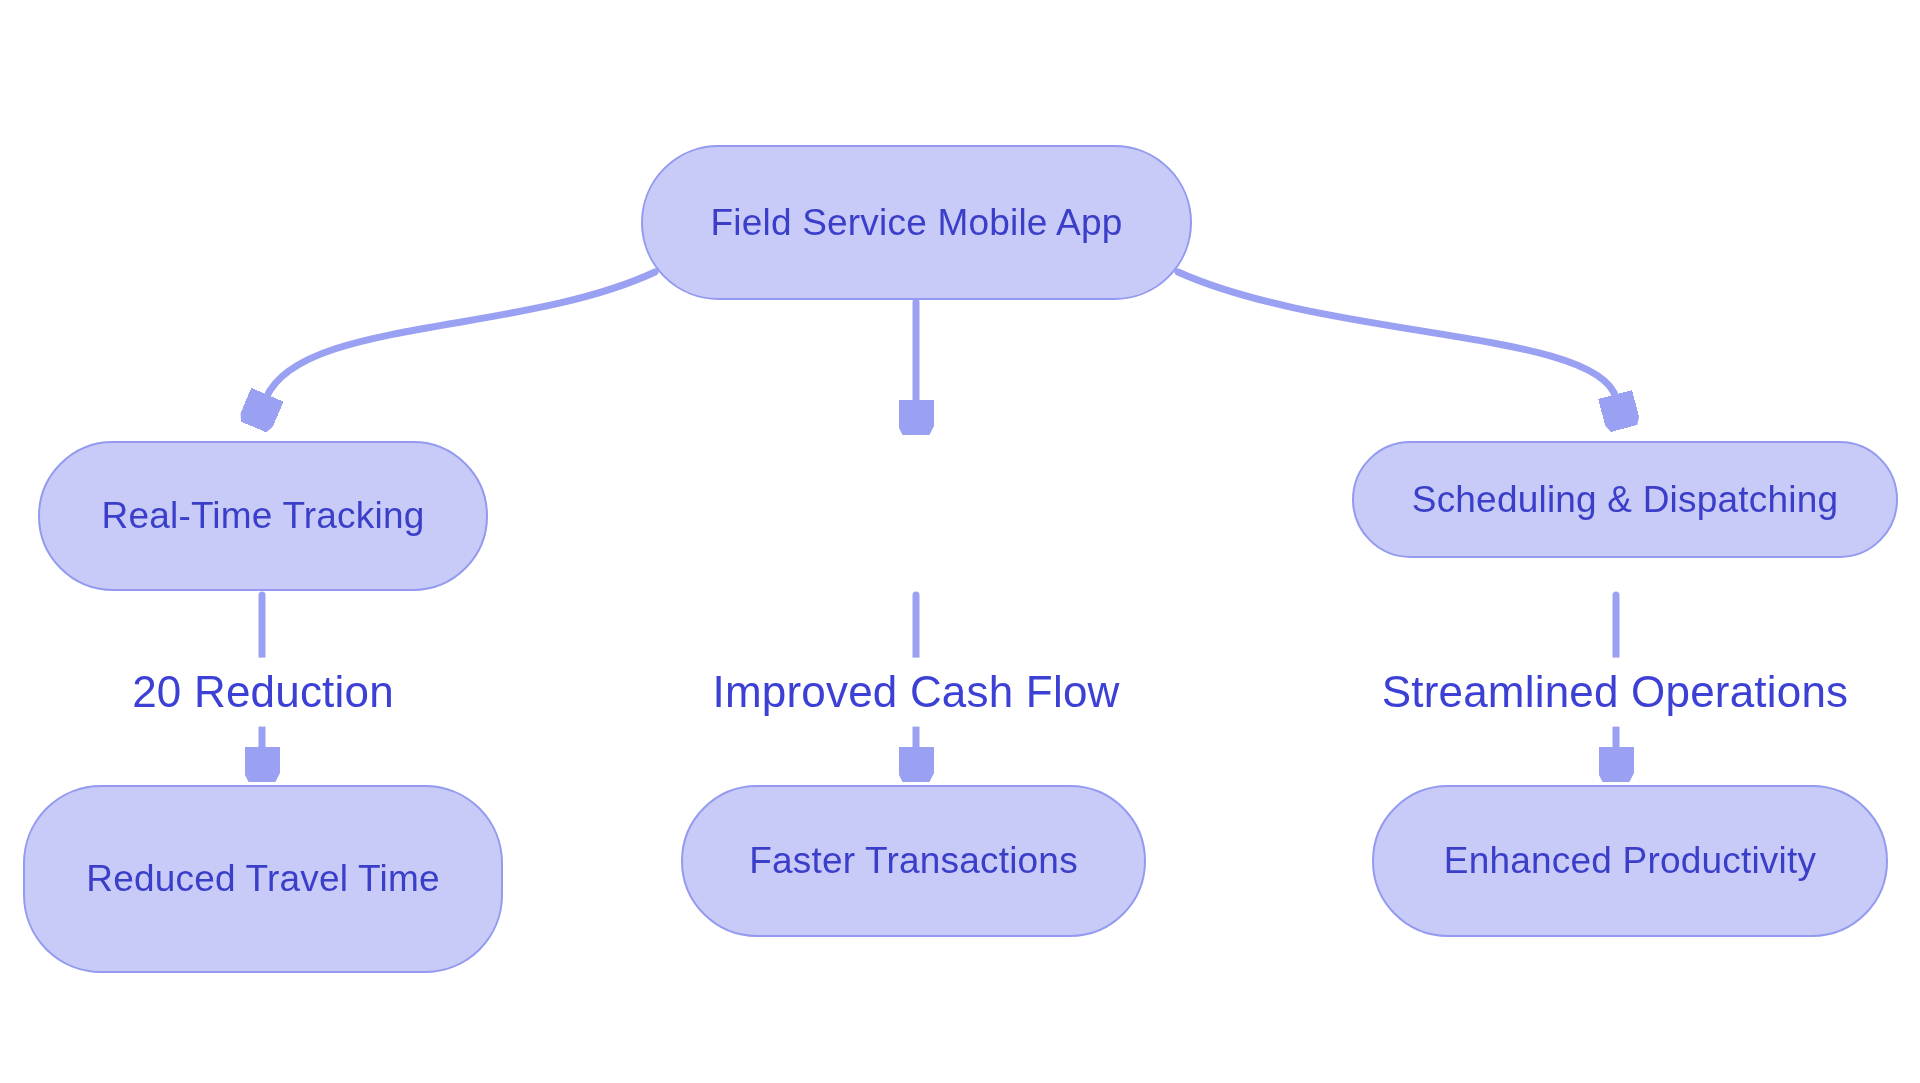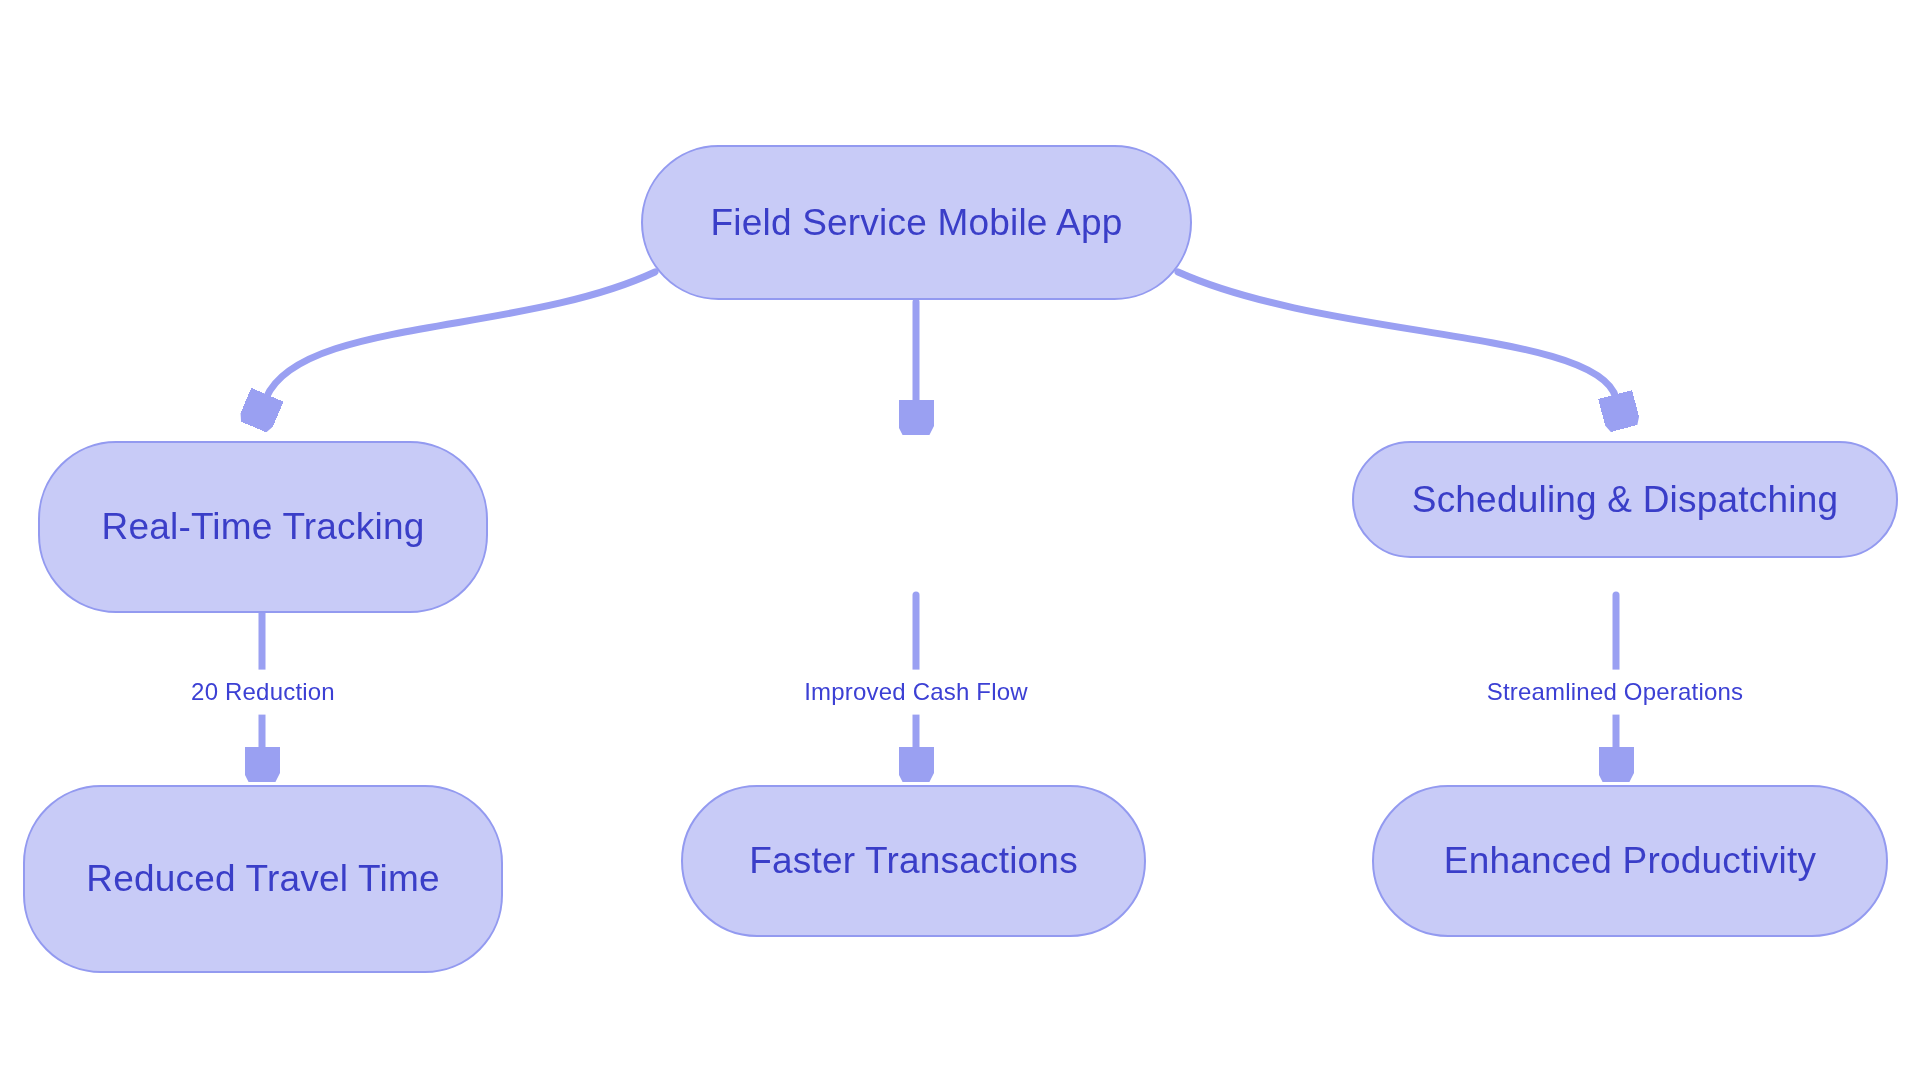--- a/index.html
+++ b/index.html
@@ -20,31 +20,31 @@
   .edges path{stroke:var(--edge);stroke-width:7;fill:none;stroke-linecap:round;}
   .node{
     position:absolute;display:flex;align-items:center;justify-content:center;
     background:var(--node-fill);
     border:2.5px solid var(--node-border);
     border-radius:78px;
     color:var(--node-text);
     font-size:37px;letter-spacing:0.2px;white-space:nowrap;
   }
   .node-root        {left:641px; top:145px; width:551px; height:155px;align-items:center;}
-  .node-tracking    {left:38px;  top:441px; width:450px; height:172px;}
+  .node-tracking    {left:38px;  top:441px; width:450px; height:150px;}
   .node-payments    {left:634px; top:441px; width:565px; height:152px;}
   .node-scheduling  {left:1352px;top:441px; width:546px; height:117px;}
   .node-travel      {left:23px;  top:785px; width:480px; height:188px;}
   .node-transactions{left:681px; top:785px; width:465px; height:152px;}
   .node-productivity{left:1372px;top:785px; width:516px; height:152px;}
   .edge-label{
     position:absolute;transform:translate(-50%,-50%);
     background:var(--bg);
     color:var(--edge-label);
-    font-size:24px;letter-spacing:0.2px;white-space:nowrap;
+    font-size:44px;letter-spacing:0.2px;white-space:nowrap;
     padding:8px 12px;line-height:1.2;
   }
   .edge-label-1{left:263px; top:692px;}
   .edge-label-2{left:916px; top:692px;text-align:right;}
   .edge-label-3{left:1615px;top:692px;}
 </style>
 </head>
 <body>
 
 <div class="canvas">

